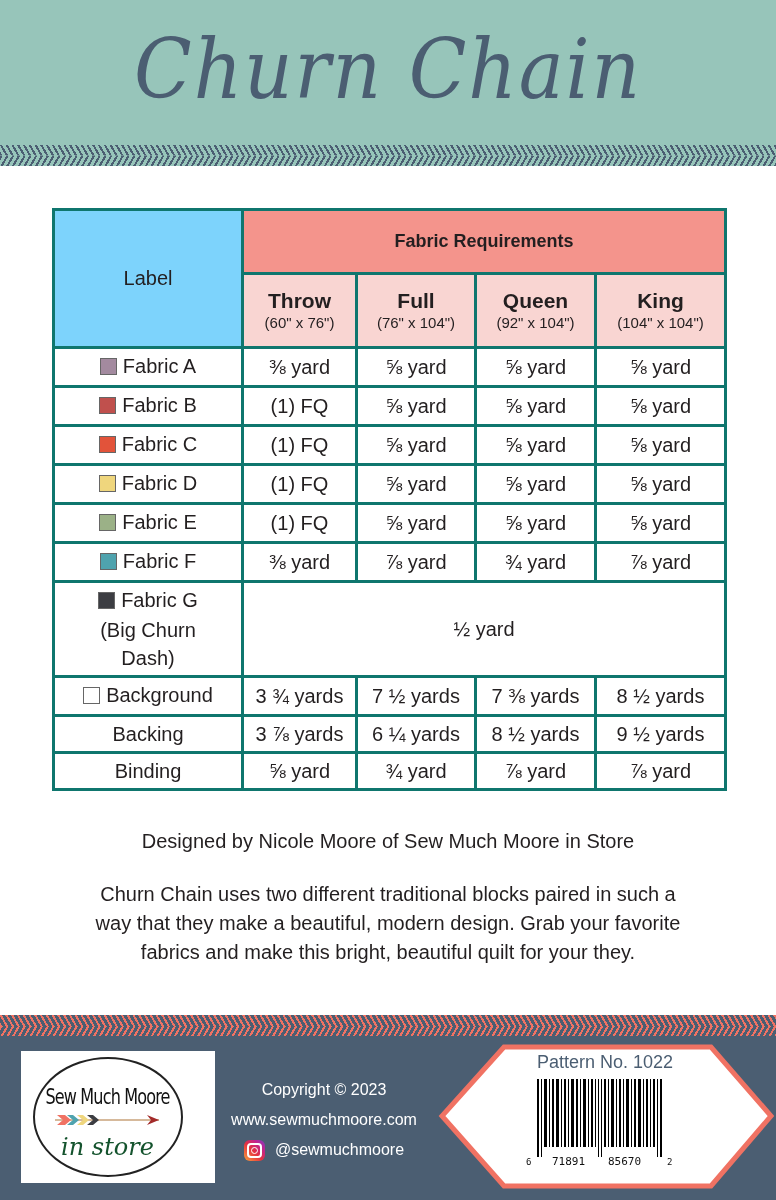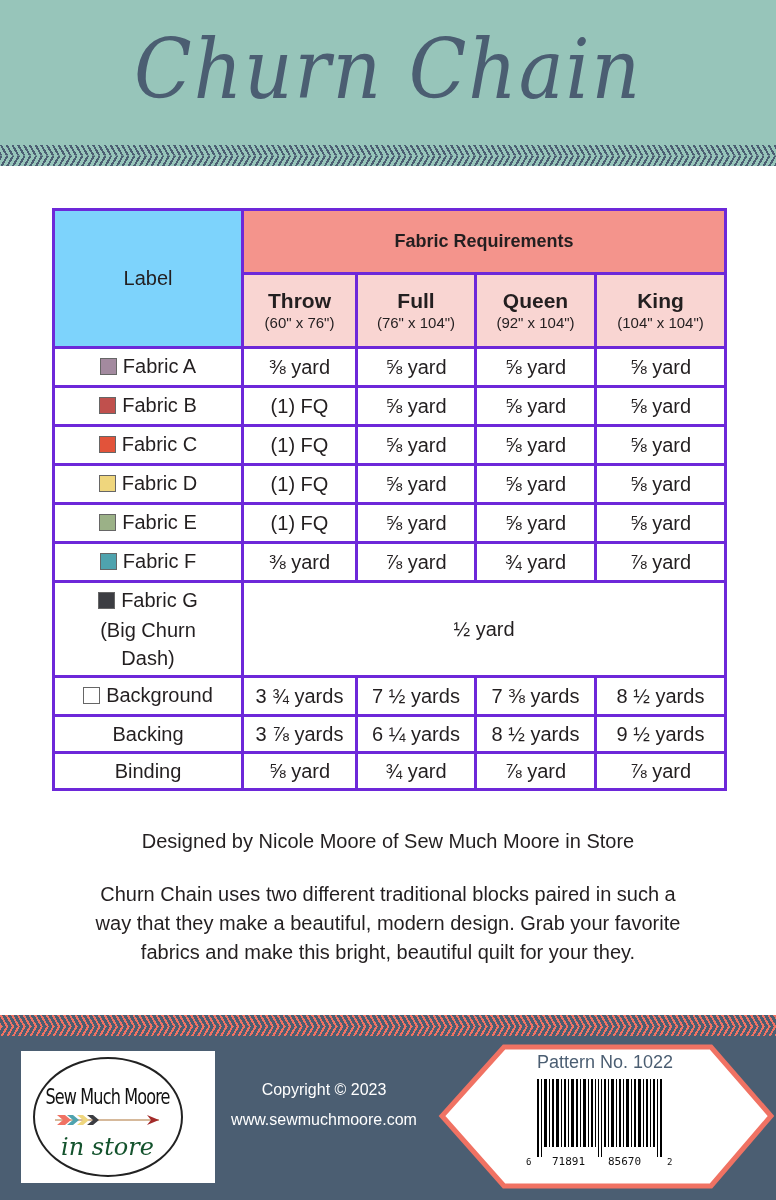--- a/index.html
+++ b/index.html
@@ -12,21 +12,21 @@
     font-style: italic; font-weight: normal; transform: scaleX(0.92); }
   .chevron-top { position: absolute; left: 0; top: 145px; width: 776px; height: 21px;
     background-color: #97c5ba;
     background-image: repeating-linear-gradient(60deg, #4b5e72 0 2px, transparent 2px 5px),
                       repeating-linear-gradient(-60deg, #4b5e72 0 2px, transparent 2px 5px);
     background-size: 100% 50%, 100% 50%;
     background-position: 0 0, 0 100%;
     background-repeat: no-repeat; }
 
   table.req { position: absolute; left: 52px; top: 208px; width: 672px; border-collapse: collapse; table-layout: fixed; }
-  table.req td, table.req th { border: 3px solid #6d28d9; text-align: center; vertical-align: middle; font-weight: normal; }
+  table.req td, table.req th { border: 3px solid #0f766e; text-align: center; vertical-align: middle; font-weight: normal; }
   .h-label { background: #7dd3fc; font-weight: normal; font-size: 20px; }
   .h-fabric { background: #f4948c; font-weight: bold !important; font-size: 18px; height: 64px; }
   .h-size { background: #f9d5d2; height: 74px; }
   .h-size .sz-name { display: block; font-weight: bold; font-size: 21px; line-height: 24px; }
   .h-size .sz-dim { display: block; font-size: 15px; line-height: 20px; }
   .row td { font-size: 20px; height: 39px; }
   .row.tall td { height: 95px; }
   .row.short td { height: 37px; }
   .lbl { display: inline-flex; align-items: center; gap: 6px; }
   .swatch { display: inline-block; width: 17px; height: 17px; border: 1px solid #666; }
@@ -220,20 +220,21 @@
     <polygon points="22,0 28,0 34,5 28,10 22,10 28,5" fill="#efd67d"></polygon>
     <polygon points="32,0 38,0 44,5 38,10 32,10 38,5" fill="#3c3d42"></polygon>
     <polygon points="92,0 104,5 92,10 96,5" fill="#a32a2a"></polygon>
   </svg>
   <div class="logo-bottom">in store</div>
 </div>
 
 <div class="contact">
   <div class="ln">Copyright © 2023</div>
   <div class="ln">www.sewmuchmoore.com</div>
+  <div class="ln"><span class="insta"></span><span>@sewmuchmoore</span></div>
 </div>
 
 <svg class="badge" viewBox="0 0 340 145">
   <polygon points="68,3 275,3 335,72 275,142 68,142 6,72" fill="#ffffff" stroke="#f07263" stroke-width="5"></polygon>
 </svg>
 <div class="badge-title">Pattern No. 1022</div>
 
 <svg class="barcode" viewBox="0 0 126 78">
   <g fill="#000">
     <rect x="0" y="0" width="2" height="78"></rect>

